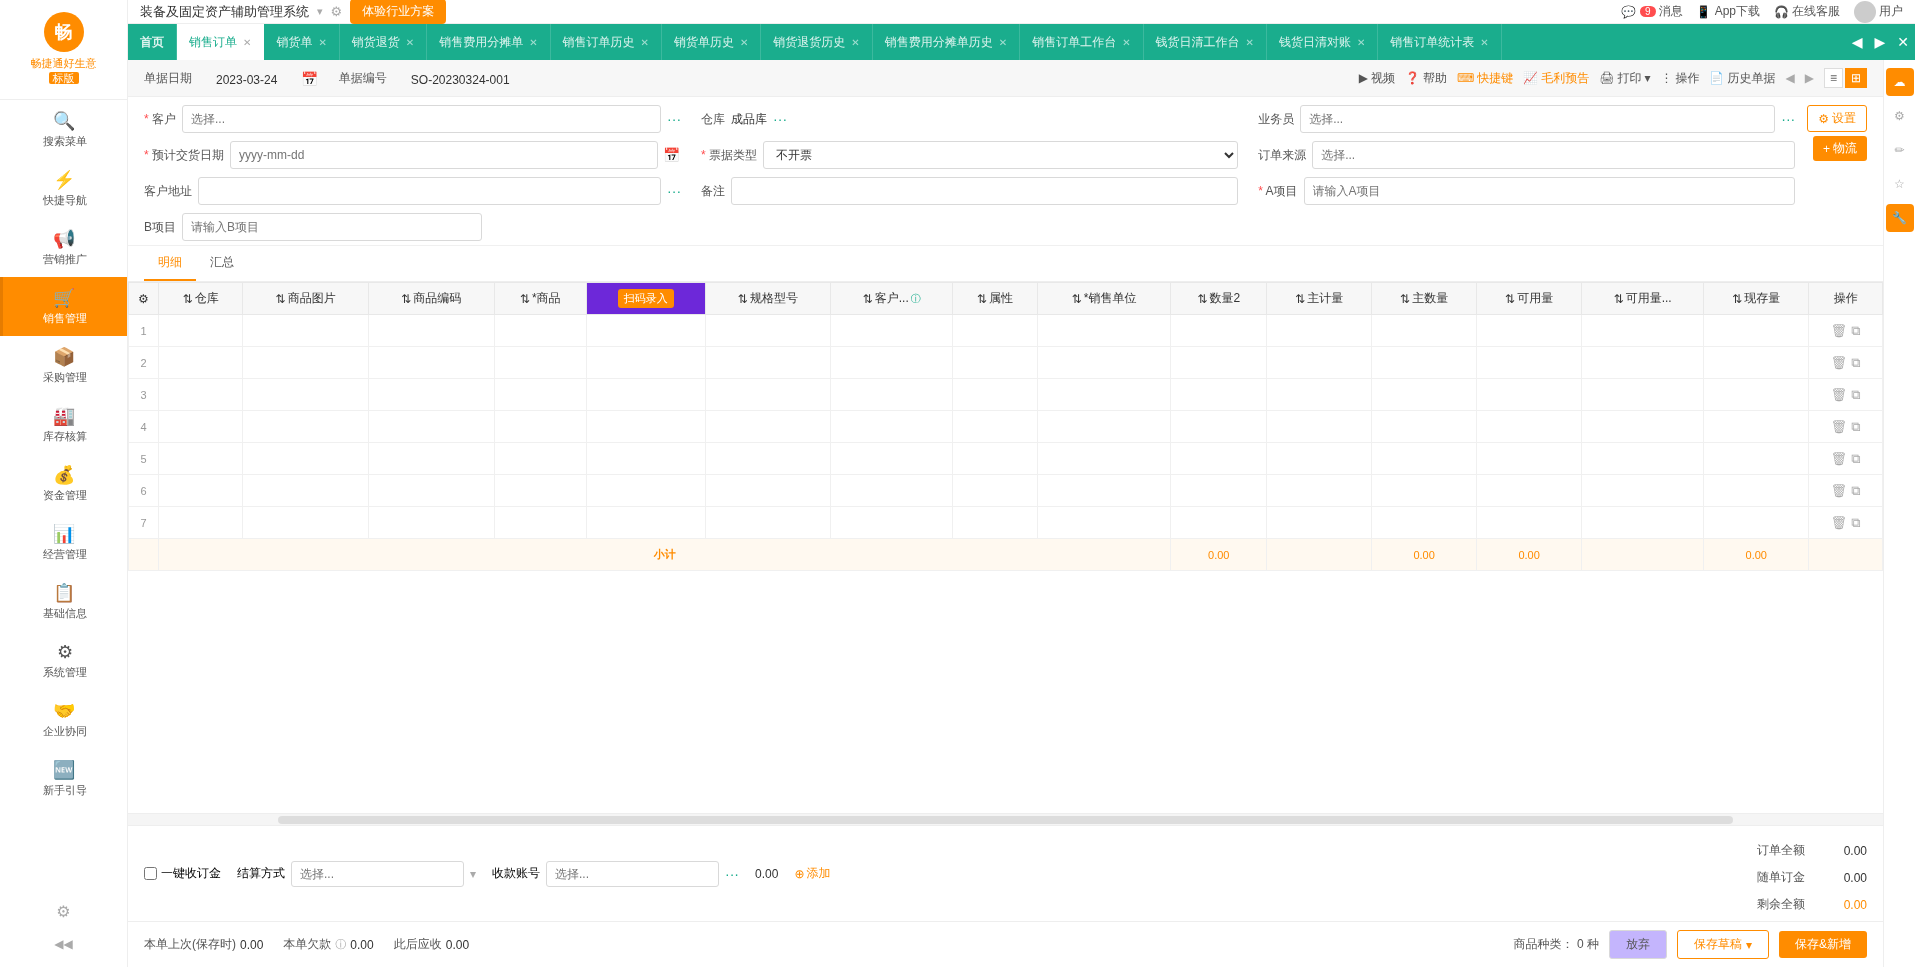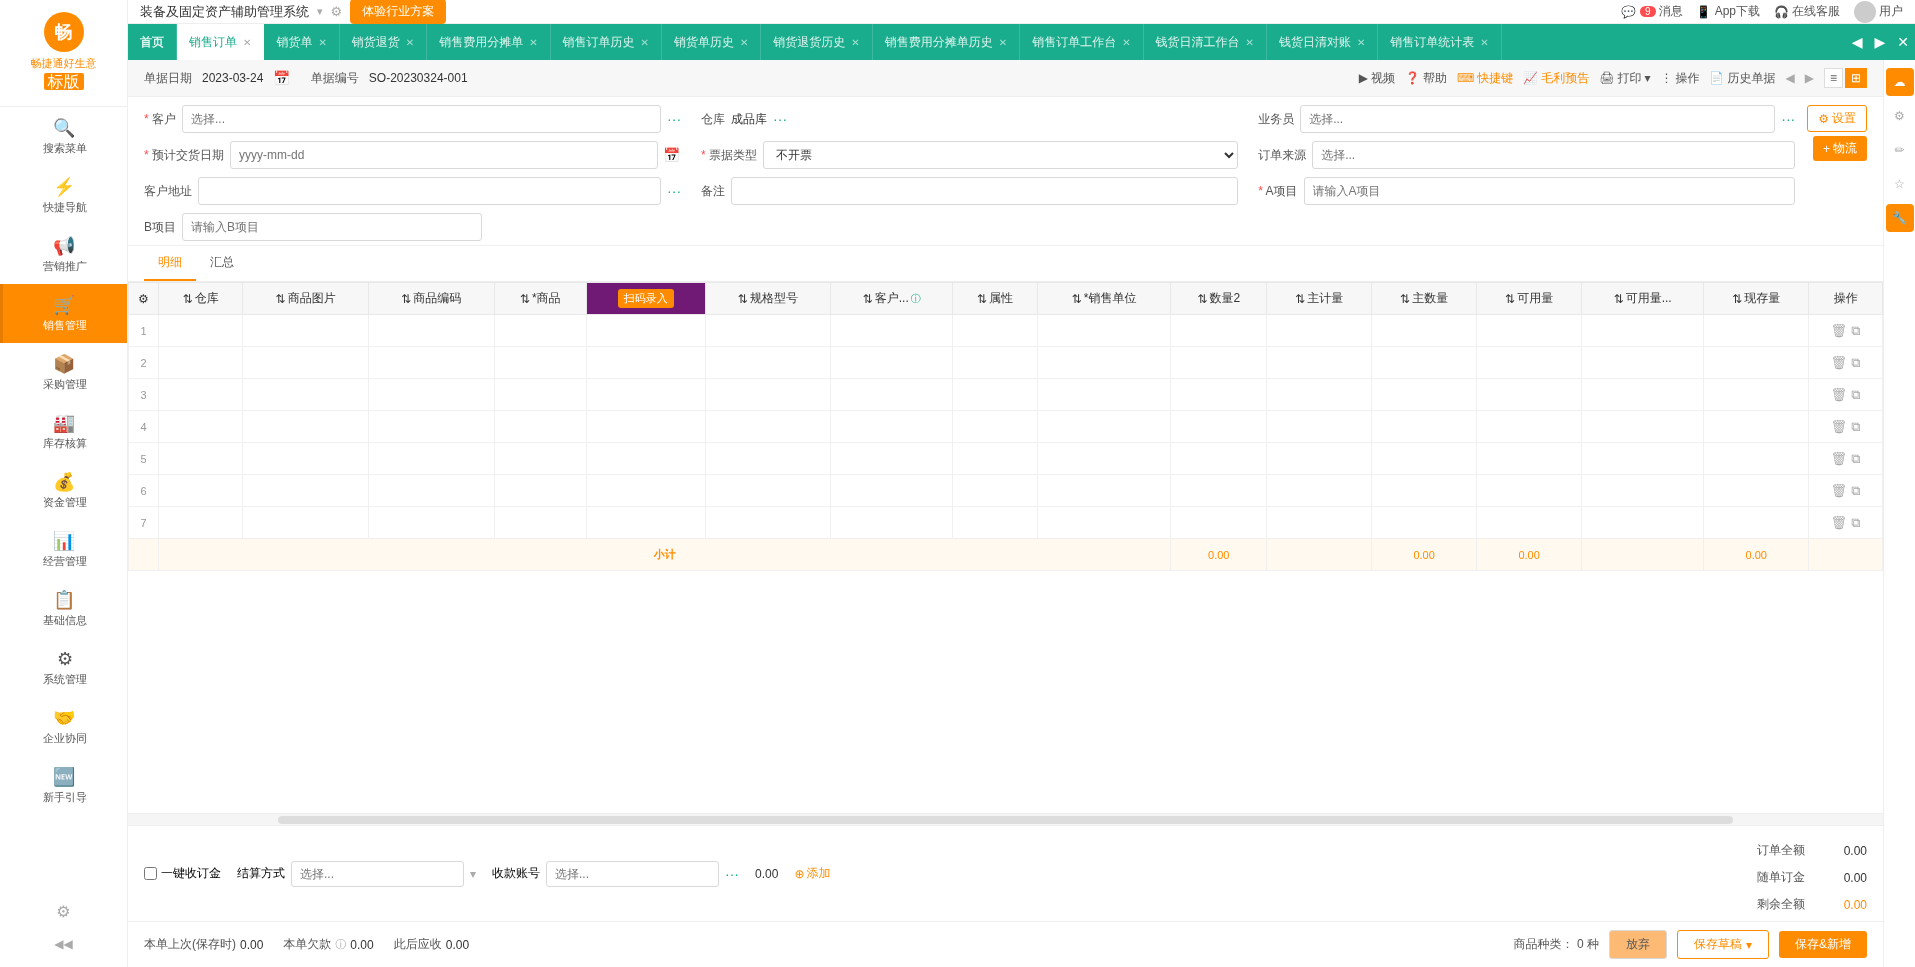--- a/index.html
+++ b/index.html
@@ -39,21 +39,21 @@
     .nav-tab.active .close-x { color: #aaa; }
     .nav-tab-home { background: #1aad8d; font-weight: bold; }
     .nav-arrows { display: flex; align-items: center; margin-left: auto; }
     .nav-arrow-btn { color: white; padding: 0 6px; cursor: pointer; font-size: 14px; height: 36px; display: flex; align-items: center; }
 
     
     .content { flex: 1; background: #fff; overflow: hidden; display: flex; flex-direction: column; }
 
     
     .form-header { padding: 8px 16px; background: #f7f7f7; border-bottom: 1px solid #eee; display: flex; align-items: center; gap: 20px; }
-    .form-header .field-group { display: flex; align-items: center; gap: 10px; }
+    .form-header .field-group { display: flex; align-items: flex-end; gap: 24px; }
     .form-header label { color: #555; white-space: nowrap; }
     .form-header .value { color: #333; font-weight: 500; }
     .form-header-right { margin-left: auto; display: flex; align-items: center; gap: 10px; }
     .action-btn { display: flex; align-items: center; gap: 3px; color: #555; cursor: pointer; font-size: 12px; }
     .action-btn.orange { color: #ff8c00; }
     .btn-layout { display: flex; gap: 2px; }
     .btn-layout .layout-btn { border: 1px solid #ddd; padding: 2px 5px; cursor: pointer; background: #fff; color: #666; }
     .btn-layout .layout-btn.active { background: #ff8c00; color: white; border-color: #ff8c00; }
 
     
@@ -111,35 +111,35 @@
     .summary-row { display: flex; gap: 12px; align-items: center; margin-top: 8px; }
     .summary-label { color: #555; }
     .summary-value { color: #333; min-width: 50px; text-align: right; }
     .summary-value.orange { color: #ff8c00; }
 
     
     .footer { padding: 8px 16px; background: #fff; border-top: 1px solid #eee; display: flex; align-items: center; gap: 20px; }
     .footer-info { display: flex; align-items: center; gap: 4px; color: #555; }
     .footer-info .val { color: #333; }
     .footer-right { margin-left: auto; display: flex; align-items: center; gap: 10px; }
-    .btn-discard { border: 1px solid #d9d9d9; background: #fdba74; padding: 5px 16px; border-radius: 3px; cursor: pointer; color: #555; }
+    .btn-discard { border: 1px solid #d9d9d9; background: #c4b5fd; padding: 5px 16px; border-radius: 3px; cursor: pointer; color: #555; }
     .btn-save-draft { border: 1px solid #ff8c00; background: #fff; color: #ff8c00; padding: 5px 16px; border-radius: 3px; cursor: pointer; display: flex; align-items: center; gap: 4px; }
     .btn-save-new { background: #ff8c00; border: none; color: white; padding: 5px 16px; border-radius: 3px; cursor: pointer; }
     .species-info { color: #555; }
 
     .top-dropdown { color: #aaa; font-size: 11px; }
     .warehouse-name { color: #333; }
   </style>
 </head>
 <body>
 
 <div class="sidebar">
   <div class="sidebar-logo">
     <div class="logo-icon">畅</div>
-    <div class="logo-text">畅捷通好生意<br><span style="font-size:16px;background:#ff8c00;color:white;border-radius:2px;padding:0 4px;">标版</span></div>
+    <div class="logo-text">畅捷通好生意<br><span style="font-size:11px;background:#ff8c00;color:white;border-radius:2px;padding:0 4px;">标版</span></div>
   </div>
   <div class="sidebar-item">
     <span class="s-icon">🔍</span>
     <span class="s-label">搜索菜单</span>
   </div>
   <div class="sidebar-item">
     <span class="s-icon">⚡</span>
     <span class="s-label">快捷导航</span>
   </div>
   <div class="sidebar-item">
@@ -442,21 +442,21 @@
                   <span>⇅</span>
                   <span>商品编码</span>
                 </div>
               </th>
               <th>
                 <div class="th-inner">
                   <span>⇅</span>
                   <span>*商品</span>
                 </div>
               </th>
-              <th style="background:#701a75;">
+              <th style="background:#6d28d9;">
                 <button class="scan-btn">扫码录入</button>
               </th>
               <th>
                 <div class="th-inner">
                   <span>⇅</span>
                   <span>规格型号</span>
                 </div>
               </th>
               <th>
                 <div class="th-inner">

